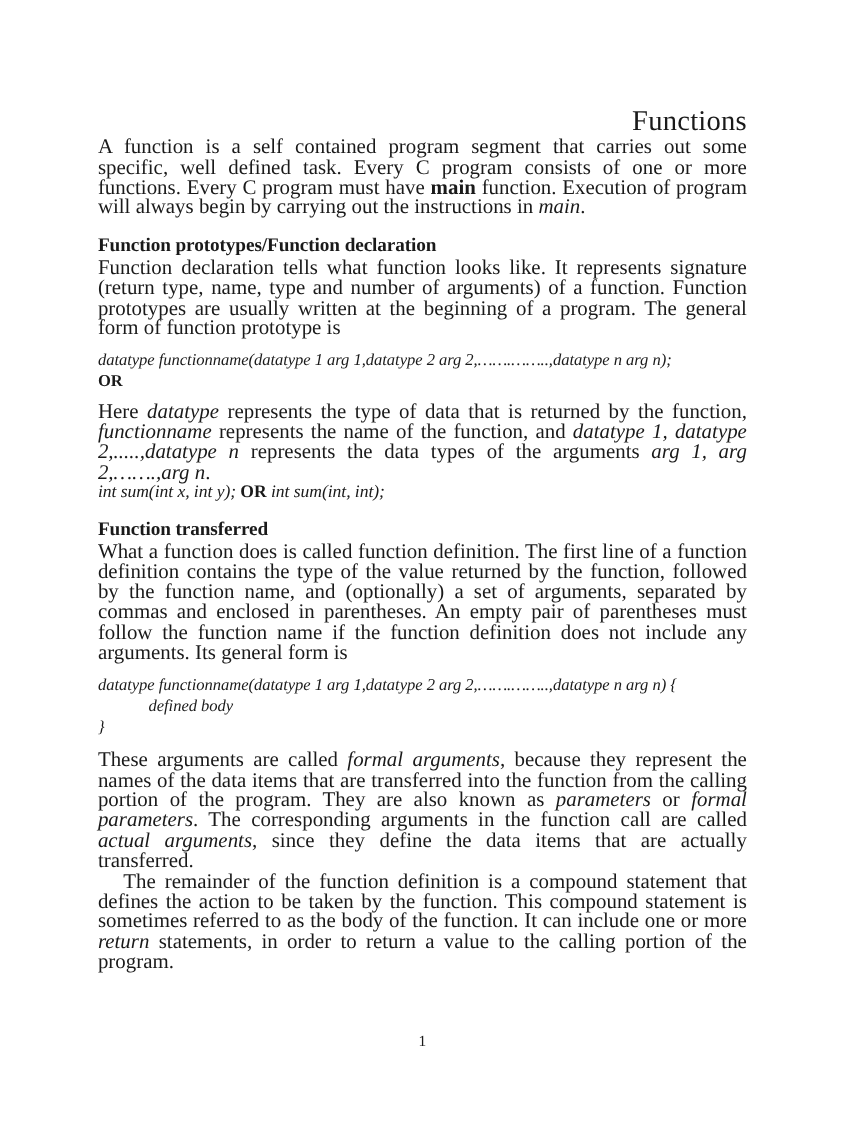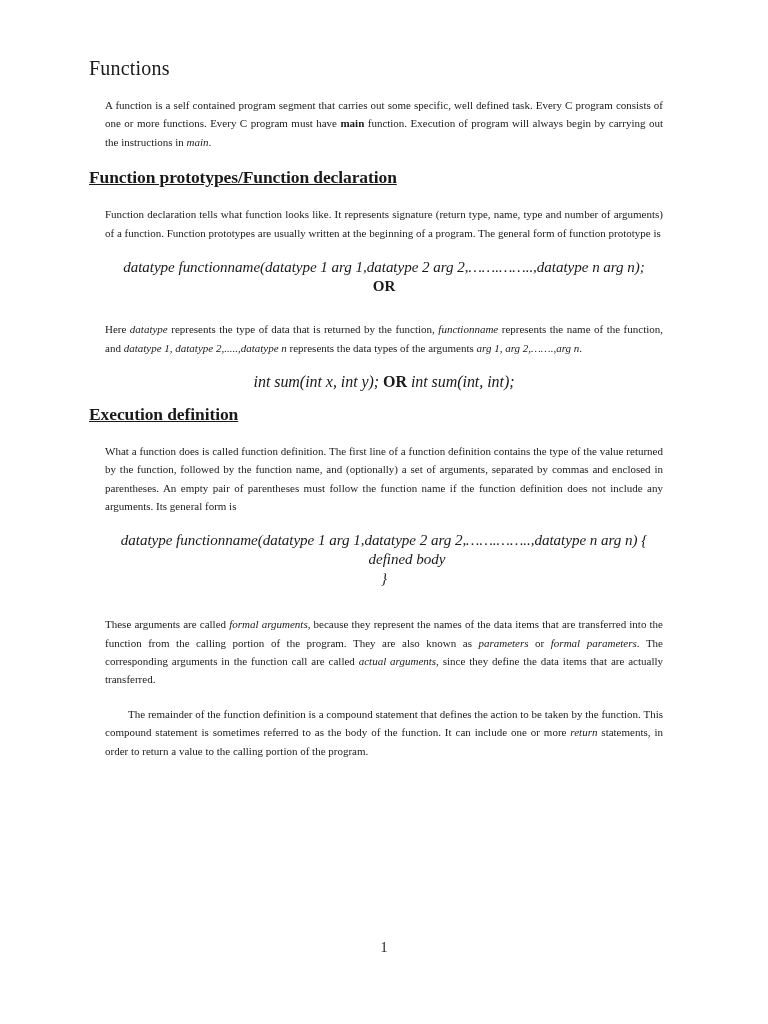--- a/index.html
+++ b/index.html
@@ -17,57 +17,55 @@
   }
   .page {
     position: absolute;
     left: 0; top: 0;
     width: 768px;
     height: 1024px;
     box-sizing: border-box;
     padding: 0 89px;
   }
   .doc-title {
-    text-align: left;
-    font-size: 20px;
+    text-align: right;
+    font-size: 26px;
     font-weight: 400;
     line-height: 1.2;
     margin: 0;
-    padding-top: 56px;
+    padding-top: 94px;
     letter-spacing: 0.2px;
   }
   h2.section-heading {
     font-size: 17.5px;
     font-weight: bold;
     line-height: 1.25;
     margin: 13px 0 1px 0;
     letter-spacing: -0.1px;
-    text-decoration: underline;
   }
   p.body-text {
-    font-size: 11px;
+    font-size: 19px;
     line-height: 18.4px;
-    margin: 16px;
+    margin: 0;
     text-align: justify;
     text-justify: inter-word;
     hyphens: none;
   }
   p.body-text.indented {
     text-indent: 23px;
   }
   .syntax-block {
     margin: 11px 0 0 0;
     font-size: 15.1px;
     line-height: 18.6px;
   }
   .syntax-line {
     font-style: italic;
     white-space: nowrap;
     letter-spacing: -0.05px;
-    text-align: center;
   }
   .syntax-or {
     font-style: normal;
     font-weight: bold;
   }
   .syntax-indent {
     padding-left: 46px;
   }
   .inline-em { font-style: italic; }
   .inline-strong { font-weight: bold; }
@@ -108,21 +106,21 @@
     <div class="spacer-sm"></div>
 
     <section>
       <p class="body-text"><span>Here </span><span class="inline-em">datatype</span><span> represents the type of data that is returned by the function, </span><span class="inline-em">functionname</span><span> represents the name of the function, and </span><span class="inline-em">datatype 1, datatype 2,.....,datatype n</span><span> represents the data types of the arguments </span><span class="inline-em">arg 1, arg 2,…….,arg n</span><span>.</span></p>
       <div class="syntax-line">
         <span class="inline-em">int sum(int x, int y);</span><span class="syntax-or"> OR </span><span class="inline-em">int sum(int, int);</span>
       </div>
     </section>
 
     <section>
-      <h2 class="section-heading">Execution definition</h2>
+      <h2 class="section-heading">Function transferred</h2>
       <p class="body-text"><span>What a function does is called function definition. The first line of a function definition contains the type of the value returned by the function, followed by the function name, and (optionally) a set of arguments, separated by commas and enclosed in parentheses. An empty pair of parentheses must follow the function name if the function definition does not include any arguments. Its general form is</span></p>
       <div class="syntax-block">
         <div class="syntax-line">datatype functionname(datatype 1 arg 1,datatype 2  arg 2,…….……..,datatype n arg n) {</div>
         <div class="syntax-line syntax-indent">defined body</div>
         <div class="syntax-line">}</div>
       </div>
     </section>
 
     <div class="spacer-md"></div>
 

